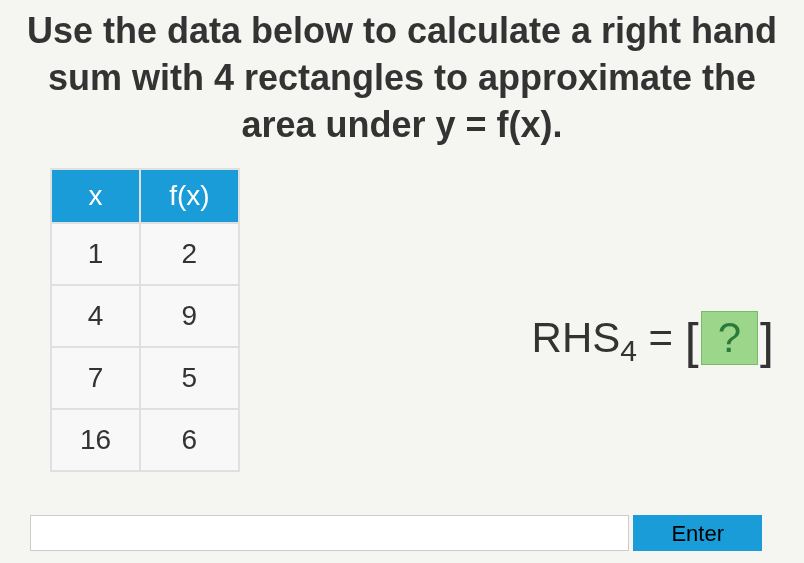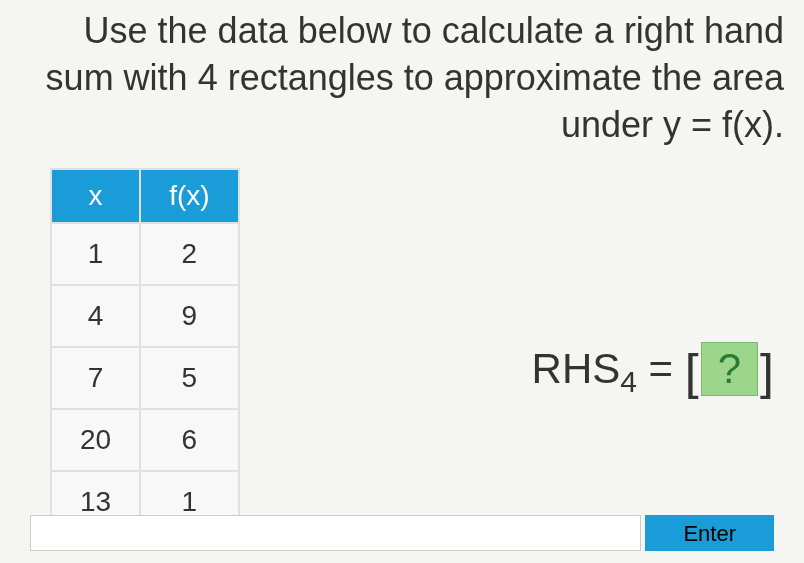--- a/index.html
+++ b/index.html
@@ -11,24 +11,24 @@
       width: 804px;
       height: 563px;
       background: #f5f5f2;
       font-family: Arial, sans-serif;
       position: relative;
       overflow: hidden;
     }
     .question-text {
       font-size: 36px;
       color: #333;
-      text-align: right;
+      text-align: center;
       padding: 8px 20px 20px 20px;
       line-height: 1.3;
-      font-weight: 400;
+      font-weight: 700;
     }
     .content-area {
       display: flex;
       align-items: center;
       padding: 0 30px;
     }
     .data-table {
       border-collapse: collapse;
       margin-left: 20px;
     }
@@ -73,21 +73,21 @@
     .bracket {
       font-size: 50px;
       color: #333;
       vertical-align: middle;
       font-weight: 300;
     }
     .bottom-bar {
       position: absolute;
       bottom: 12px;
       left: 30px;
-      right: 30px;
+      right: 42px;
       display: flex;
       align-items: center;
     }
     .answer-input {
       flex: 1;
       height: 36px;
       border: 1px solid #ccc;
       background: #fff;
       font-size: 18px;
       padding: 0 8px;
@@ -123,26 +123,22 @@
       </tr>
       <tr>
         <td>4</td>
         <td>9</td>
       </tr>
       <tr>
         <td>7</td>
         <td>5</td>
       </tr>
       <tr>
-        <td>20</td>
+        <td>16</td>
         <td>6</td>
-      </tr>
-      <tr>
-        <td>13</td>
-        <td>1</td>
       </tr>
     </tbody>
   </table>
 
   <div class="equation-area">
     <span>RHS</span><span class="sub">4</span><span> = </span><span class="bracket">[</span><span class="answer-box">?</span><span class="bracket">]</span>
   </div>
 </div>
 
 <div class="bottom-bar">

